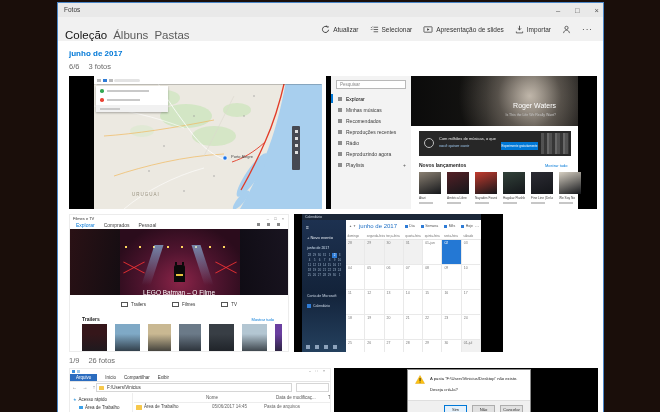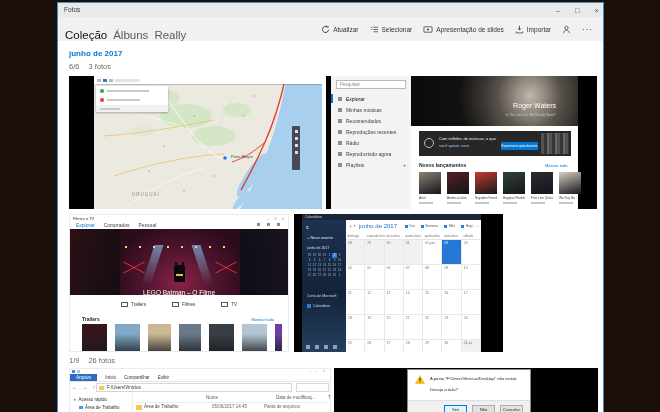--- a/index.html
+++ b/index.html
@@ -179,21 +179,21 @@
       <span>–</span>
       <span>□</span>
       <span>×</span>
     </div>
   </div>
 
   <div class="nav">
     <div class="tabs">
       <div class="tab act">Coleção</div>
       <div class="tab">Álbuns</div>
-      <div class="tab">Really</div>
+      <div class="tab">Pastas</div>
     </div>
     <div class="tools">
       <div class="titem">
         <svg width="9" height="9" viewBox="0 0 10 10">
             <path d="M8.4 5.3A3.4 3.4 0 1 1 6.9 2.1" stroke="#333" fill="none" stroke-width="1"></path>
             <path d="M6.3 0.6 7 2.4 8.8 2" stroke="#333" fill="none" stroke-width="0.9"></path>
           </svg>
         <span class="tlab">Atualizar</span>
       </div>
       <div class="titem">

